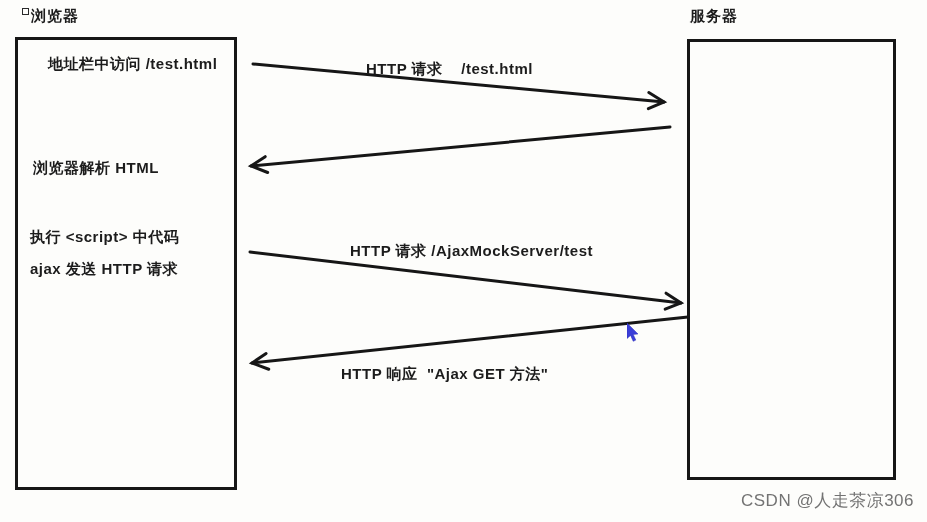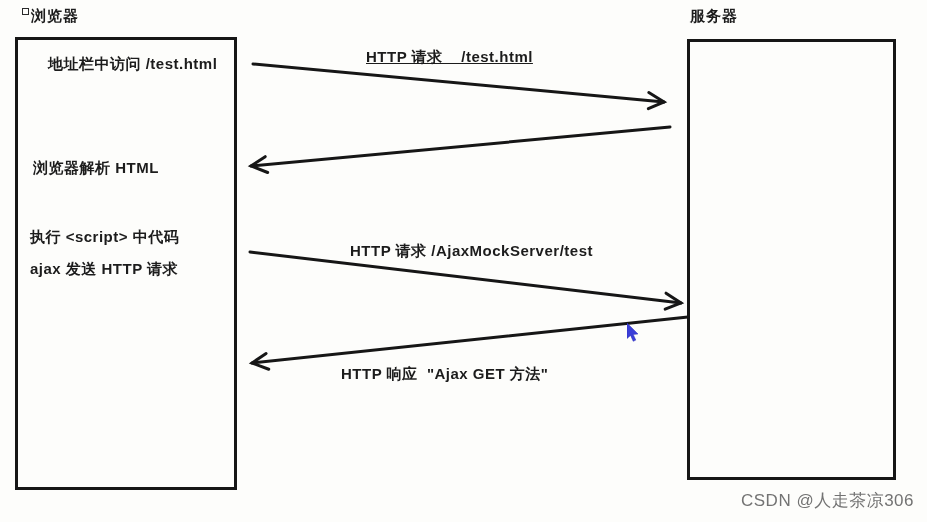--- a/index.html
+++ b/index.html
@@ -96,21 +96,21 @@
       <marker id="arrowhead" markerUnits="userSpaceOnUse" markerWidth="24" markerHeight="24" refX="19" refY="11" orient="auto">
         <path d="M3,3 L19,11 L4,19" fill="none" stroke="#161616" stroke-width="3" stroke-linecap="round"></path>
       </marker>
     </defs>
     <line x1="253" y1="64" x2="664" y2="102" stroke="#161616" stroke-width="3" stroke-linecap="round" marker-end="url(#arrowhead)"></line>
     <line x1="670" y1="127" x2="251" y2="166" stroke="#161616" stroke-width="3" stroke-linecap="round" marker-end="url(#arrowhead)"></line>
     <line x1="250" y1="252" x2="681" y2="303" stroke="#161616" stroke-width="3" stroke-linecap="round" marker-end="url(#arrowhead)"></line>
     <line x1="688" y1="317" x2="252" y2="363" stroke="#161616" stroke-width="3" stroke-linecap="round" marker-end="url(#arrowhead)"></line>
   </svg>
 
-  <div class="msg-label" style="left:366px; top:48px;text-decoration:underline;">HTTP 请求    /test.html</div>
+  <div class="msg-label" style="left:366px; top:60px;">HTTP 请求    /test.html</div>
   <div class="msg-label" style="left:350px; top:242px;">HTTP 请求 /AjaxMockServer/test</div>
   <div class="msg-label" style="left:341px; top:365px;">HTTP 响应  "Ajax GET 方法"</div>
 
   <svg class="mouse-cursor" viewBox="0 0 13 20">
     <polygon points="0,0 0,15.5 3.6,12.4 6.2,18.3 8.8,17.1 6.2,11.4 11,11" fill="#3b3fd8" stroke="#2d2fb8" stroke-width="0.5"></polygon>
   </svg>
 
   <div class="watermark">CSDN @人走茶凉306</div>
 
 </div>

